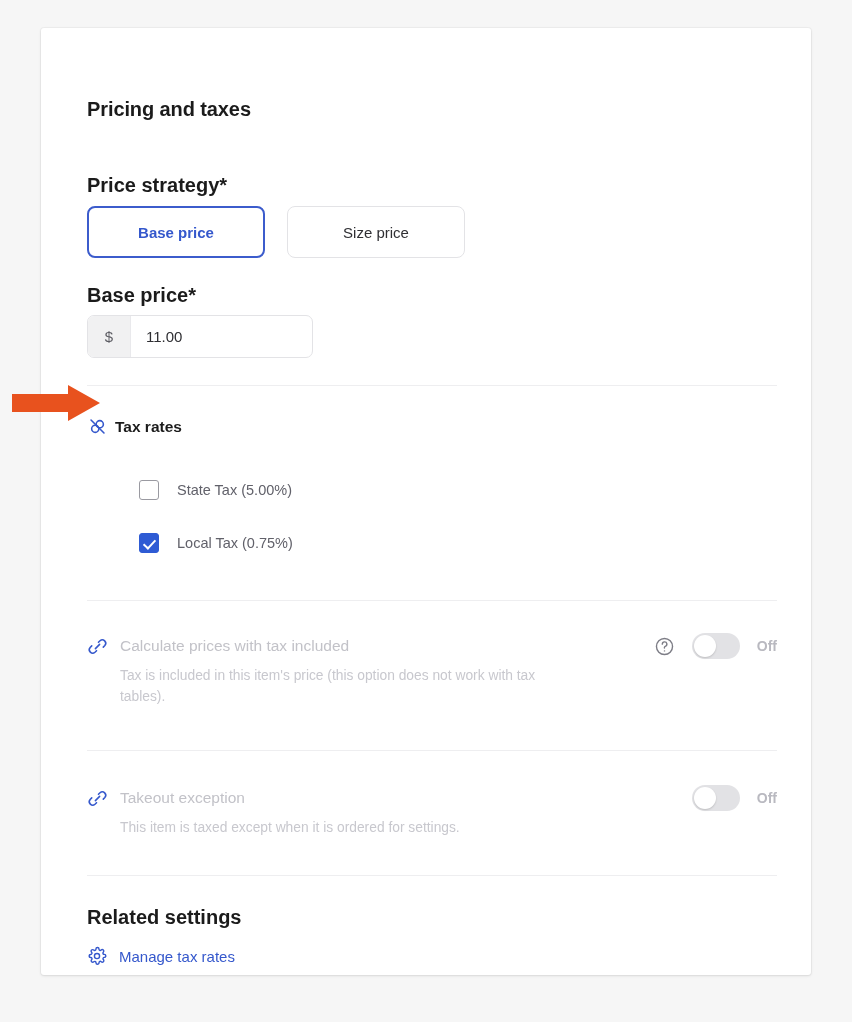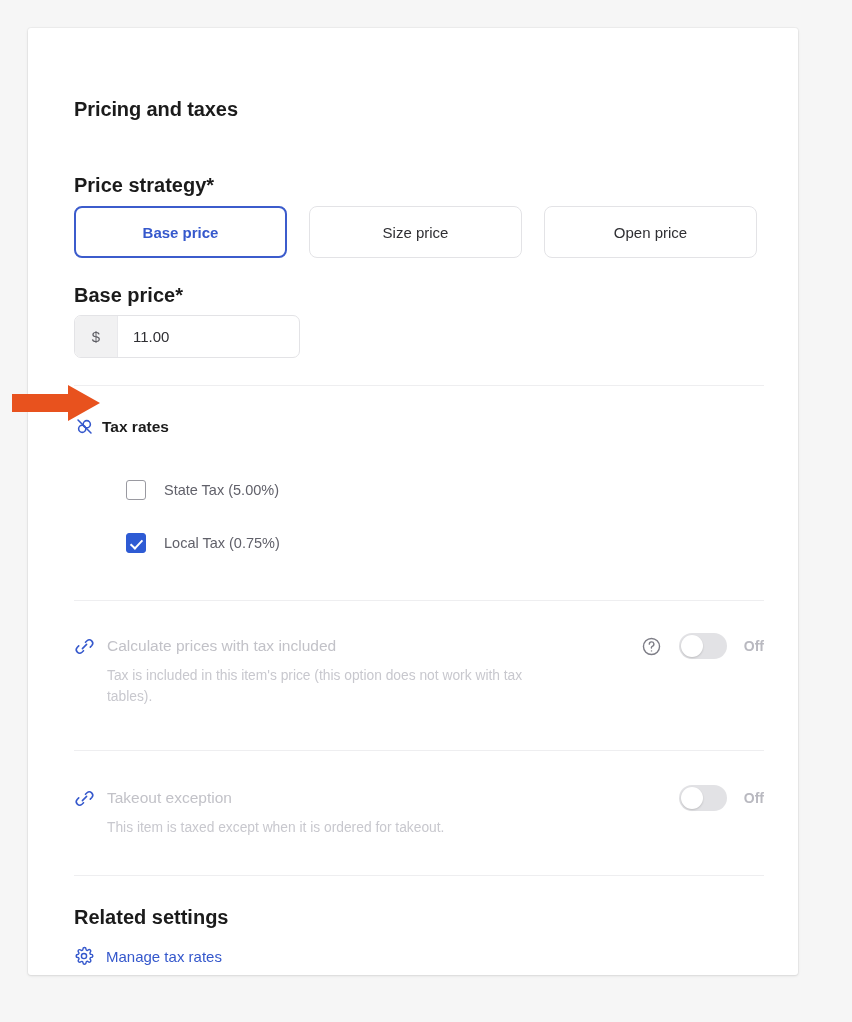--- a/index.html
+++ b/index.html
@@ -12,21 +12,21 @@
     background: #f6f6f6;
     font-family: "Liberation Sans", sans-serif;
     -webkit-font-smoothing: antialiased;
     overflow: hidden;
     position: relative;
   }
 
   
   #card {
     position: absolute;
-    left: 28px;
+    left: 41px;
     top: 28px;
     width: 770px;
     height: 947px;
     background: #ffffff;
     border-radius: 3px;
     box-shadow: 0 1px 3px rgba(0,0,0,0.10), 0 0 0 1px rgba(0,0,0,0.03);
     box-sizing: border-box;
     overflow: hidden;
   }
 
@@ -57,21 +57,21 @@
 
   
   .seg-group {
     position: absolute;
     top: 178px;
     left: 0;
     display: flex;
     gap: 22px;
   }
   .seg-btn {
-    width: 213px;
+    width: 178px;
     height: 52px;
     border-radius: 8px;
     background: #ffffff;
     border: 1px solid #e3e3e6;
     display: flex;
     align-items: center;
     justify-content: center;
     font-size: 15px;
     color: #2f2f33;
     box-sizing: border-box;
@@ -270,21 +270,20 @@
 <div id="card">
   <div class="inner">
 
     <h1 class="section-title">Pricing and taxes</h1>
 
     <div class="field-label" style="top:146px;">Price strategy*</div>
 
     <div class="seg-group">
       <div class="seg-btn selected">Base price</div>
       <div class="seg-btn">Size price</div>
-      <div class="seg-btn">Open price</div>
     </div>
 
     <div class="field-label" style="top:256px;">Base price*</div>
 
     <div class="price-wrap">
       <div class="price-prefix">$</div>
       <div class="price-value">11.00</div>
     </div>
 
     <div class="divider" style="top:357px;"></div>
@@ -351,21 +350,21 @@
           </svg>
         </span>
         <span class="row-title">Takeout exception</span>
         <span class="row-right">
           <span class="switch">
             <span class="knob"></span>
           </span>
           <span class="switch-state">Off</span>
         </span>
       </div>
-      <div class="row-desc">This item is taxed except when it is ordered for takeout.</div>
+      <div class="row-desc">This item is taxed except when it is ordered for settings.</div>
     </div>
 
     <div class="divider" style="top:847px;"></div>
 
     <div class="field-label" style="top:878px;">Related settings</div>
 
     <div class="related-link" style="top:918px;">
       <span style="display:flex;">
         <svg width="20" height="20" viewBox="0 0 24 24" fill="none" stroke="#3558cc" stroke-width="1.7" stroke-linecap="round" stroke-linejoin="round">
           <circle cx="12" cy="12" r="3.1"></circle>

